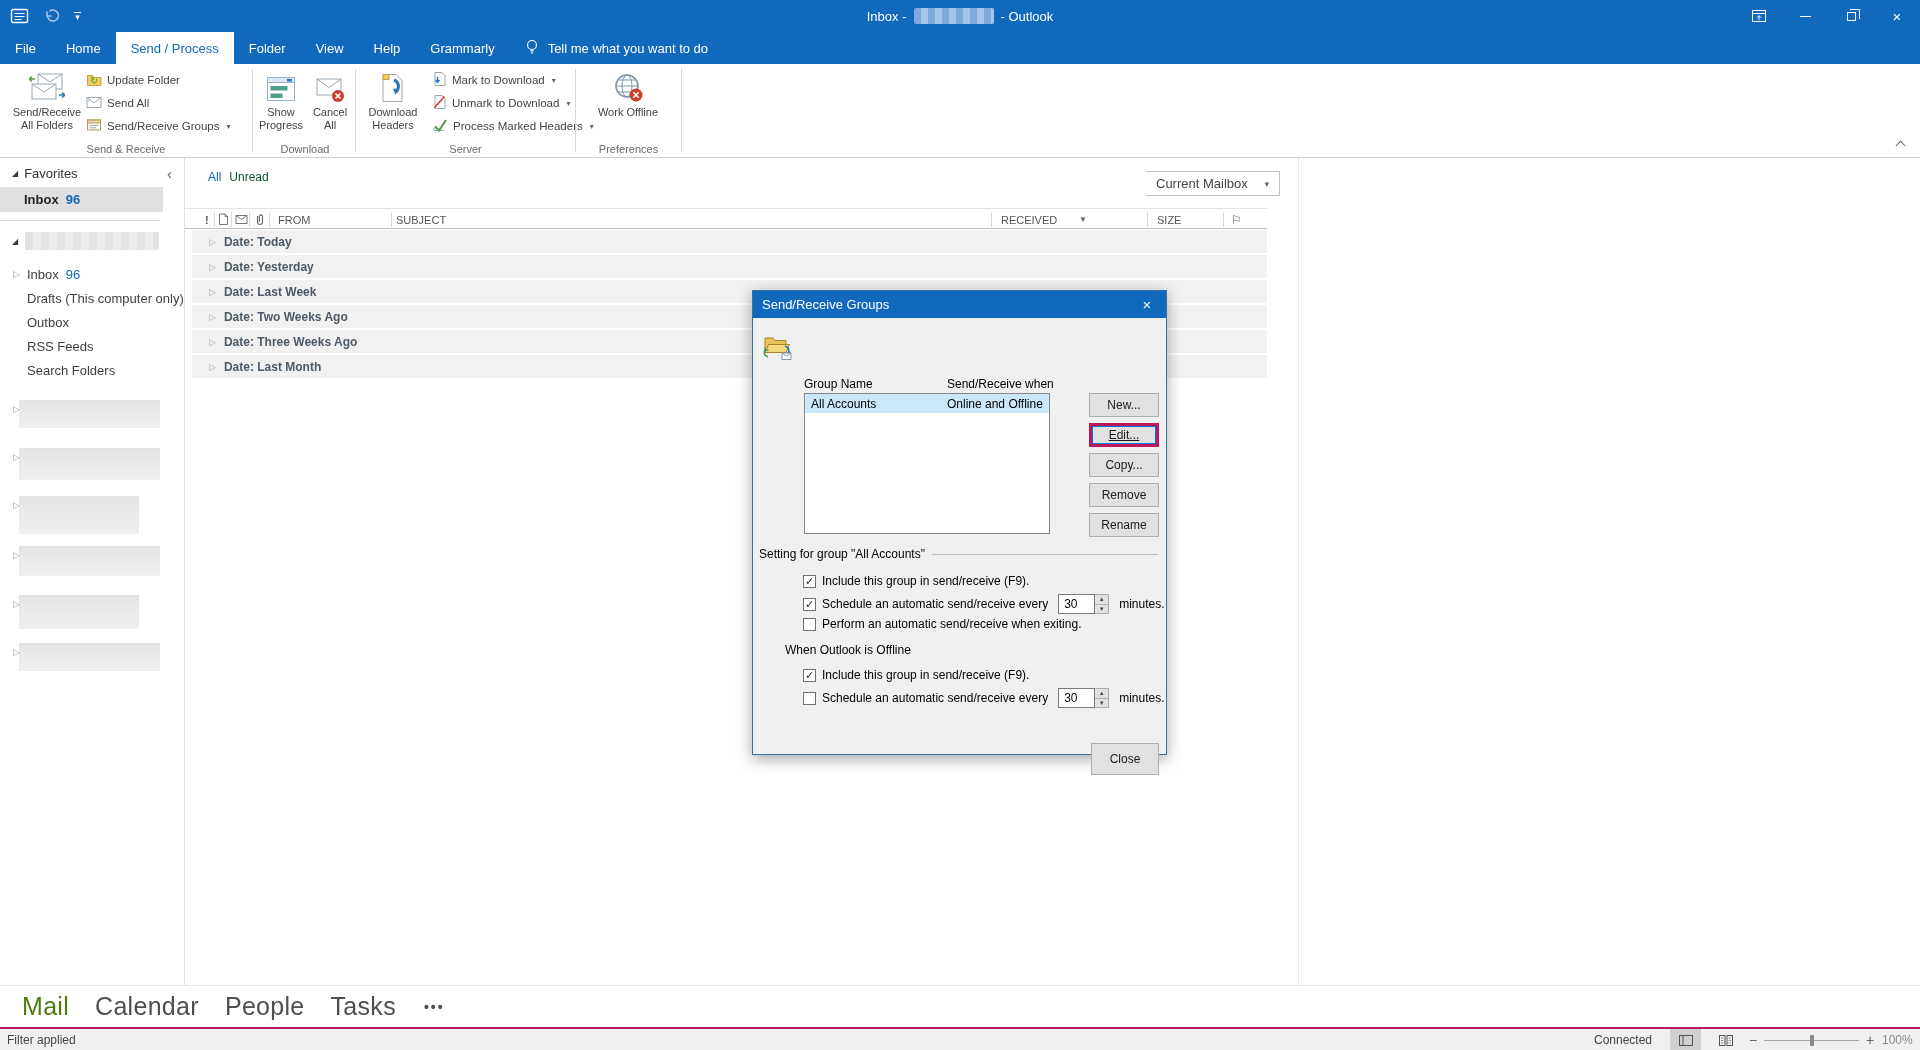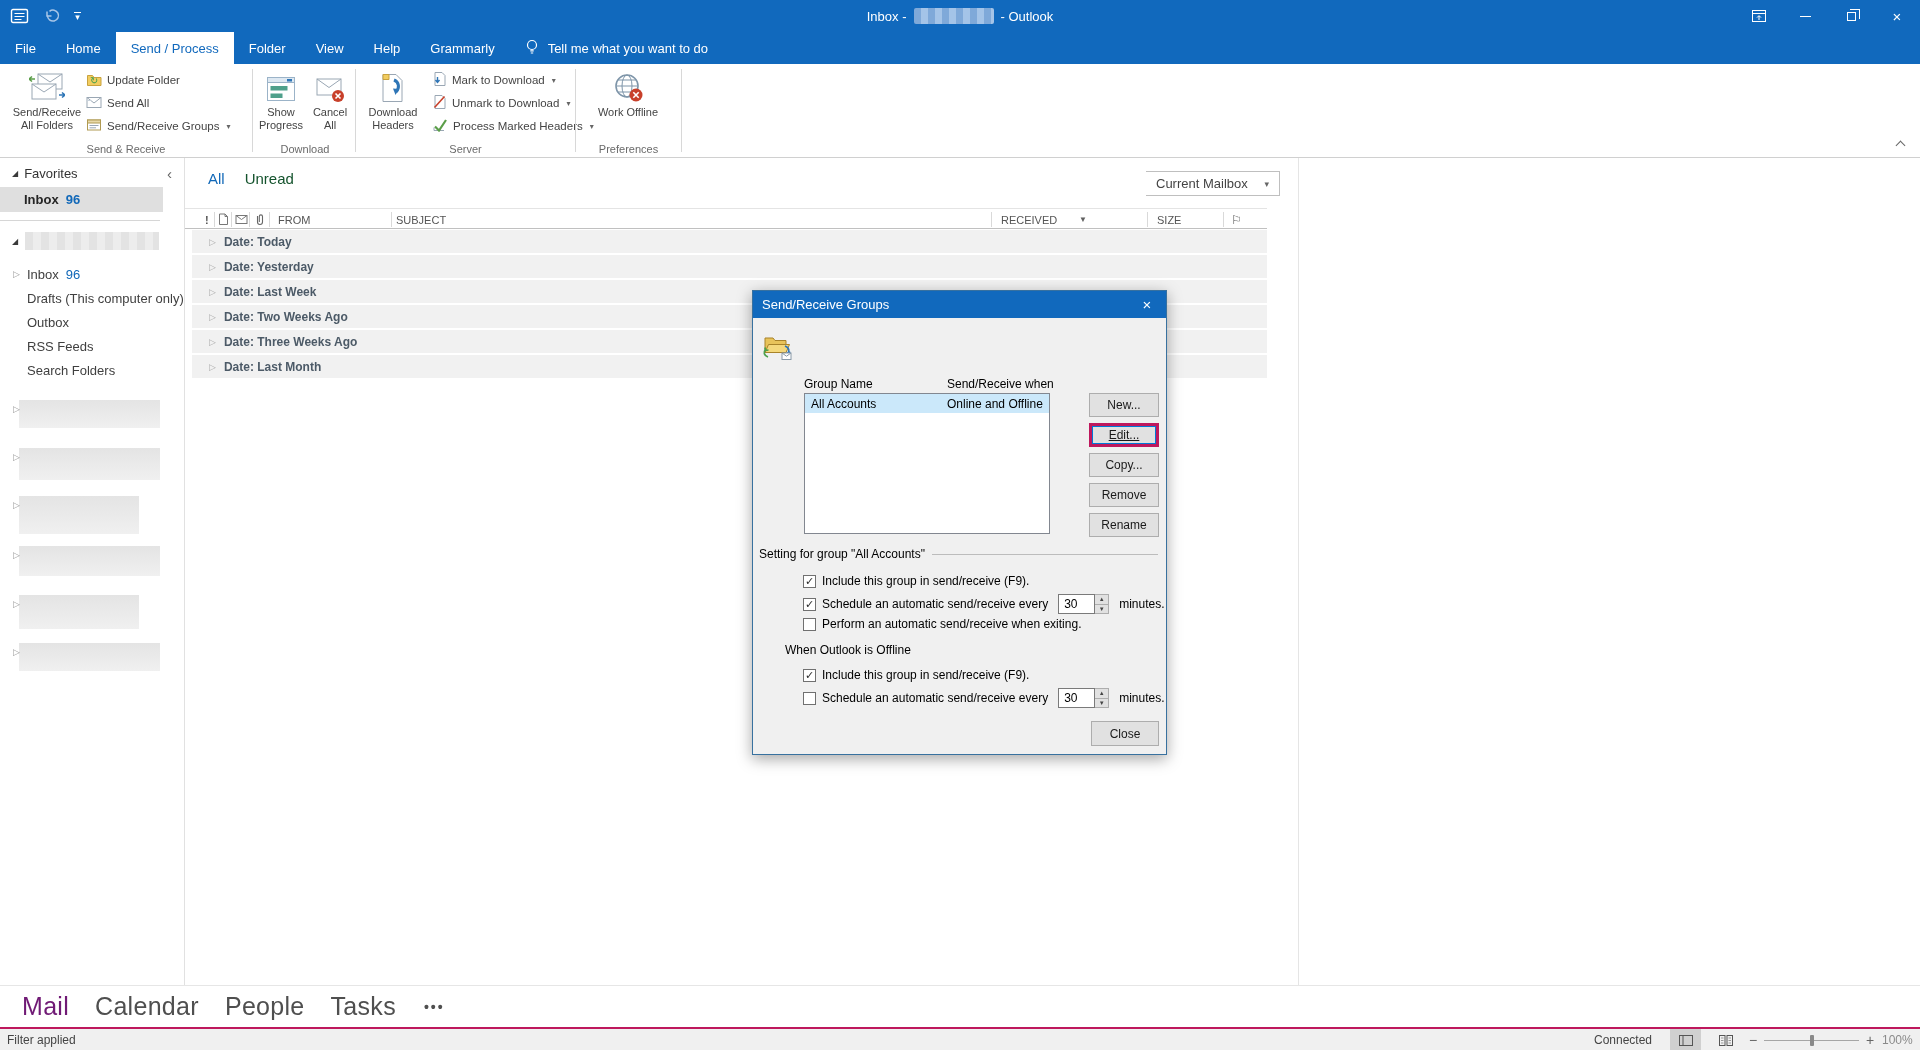--- a/index.html
+++ b/index.html
@@ -54,40 +54,40 @@
   .acct-row { position:absolute; left:12px; top:74px; display:flex; align-items:center; gap:7px; }
   .redact-gray { display:inline-block; width:134px; height:18px; background:repeating-linear-gradient(90deg,#e3e3e3 0 8px,#ededed 8px 16px); }
   .folder-row { position:absolute; left:0; width:185px; height:24px; display:flex; align-items:center; padding-left:27px; }
   .folder-row .tri { position:absolute; left:13px; font-size:9px; color:#9a9a9a; }
   .blur-row { position:absolute; left:19px; width:141px; }
   .blur-block { width:100%; background:linear-gradient(#e4e4e4,#f0f0f0); }
   .blur-tri { position:absolute; left:-6px; top:4px; font-size:9px; color:#9a9a9a; }
 
   
   .listpane { position:absolute; left:185px; top:0; width:1113px; height:827px; background:#fff; }
-  .filters { position:absolute; left:23px; top:12px; display:flex; gap:20px; font-size:15px; }
+  .filters { position:absolute; left:23px; top:12px; display:flex; gap:8px; font-size:12px; }
   .f-all { color:#1168b8; }
   .f-unread { color:#14532d; }
   .searchbox { position:absolute; left:611px; top:13px; width:344px; height:25px; border:1px solid #bfbfbf; background:#fff; display:flex; align-items:center; }
   .searchbox input { flex:1; border:none; outline:none; font-size:13px; color:#444; padding:0 8px; font-family:inherit; background:transparent; }
   .searchbox input::placeholder { color:#767676; opacity:1; }
   .search-mag { margin-right:8px; }
   .scopebox { position:absolute; left:961px; top:13px; width:134px; height:25px; border:1px solid #bfbfbf; border-left:none; background:#fff; display:flex; align-items:center; justify-content:space-between; padding:0 10px; font-size:13px; color:#444; }
   .scopebox .caret { font-size:9px; }
   .colheader { position:absolute; left:0; top:50px; width:1082px; height:21px; border-top:1px solid #e4e4e4; border-bottom:1px solid #c0c0c0; font-size:11px; color:#555; }
   .col { position:absolute; top:0; height:21px; display:flex; align-items:center; }
   .colsep { position:absolute; top:3px; height:15px; width:1px; background:#d9d9d9; }
   .daterow { position:absolute; left:7px; width:1075px; height:23px; background:#f1f1f1; display:flex; align-items:center; font-size:12px; font-weight:bold; color:#4c5a67; }
   .daterow .tri { font-size:9px; color:#adadad; margin:0 8px 0 17px; font-weight:normal; }
   .vsep-reading { position:absolute; left:1298px; top:0; width:1px; height:827px; background:#e5e5e5; }
 
   
   .navbar { position:absolute; left:0; top:985px; width:1920px; height:42px; background:#fff; border-top:1px solid #e6e6e6; display:flex; align-items:center; padding-left:22px; }
   .nav-item { font-size:25px; letter-spacing:0.3px; color:#4f4f4f; margin-right:26px; }
-  .nav-item.active { color:#701a75; }
+  .nav-item.active { color:#4d7c0f; }
   .nav-more { font-size:14px; color:#4f4f4f; letter-spacing:2px; font-weight:bold; margin-left:2px; }
 
   
   .statusbar { position:absolute; left:0; top:1027px; width:1920px; height:23px; background:#f0f0f0; border-top:2px solid #be185d; font-size:12px; color:#444; }
   .sb-left { position:absolute; left:7px; top:0; line-height:22px; }
   .sb-conn { position:absolute; left:1594px; top:0; line-height:22px; }
   .viewbtn { position:absolute; top:0; width:31px; height:22px; display:flex; align-items:center; justify-content:center; }
   .viewbtn.active { background:#d0d0d0; }
   .zoom-out { position:absolute; left:1749px; top:0; line-height:22px; color:#666; font-size:14px; }
   .zoom-track { position:absolute; left:1764px; top:11px; width:95px; height:1px; background:#a6a6a6; }
@@ -569,14 +569,14 @@
     <span class="spinwrap">
       <input class="spin-input" readonly="" value="30" style="">
       <span class="spin-btns">
         <span>▲</span>
         <span>▼</span>
       </span>
     </span>
     <span class="min-label">minutes.</span>
   </div>
 
-  <button class="dlg-btn" style="left:338px;top:430px;width:68px;height:25px;">Close</button>
+  <button class="dlg-btn" style="left:338px;top:452px;width:68px;height:32px;">Close</button>
 </div>
 
 </body></html>

